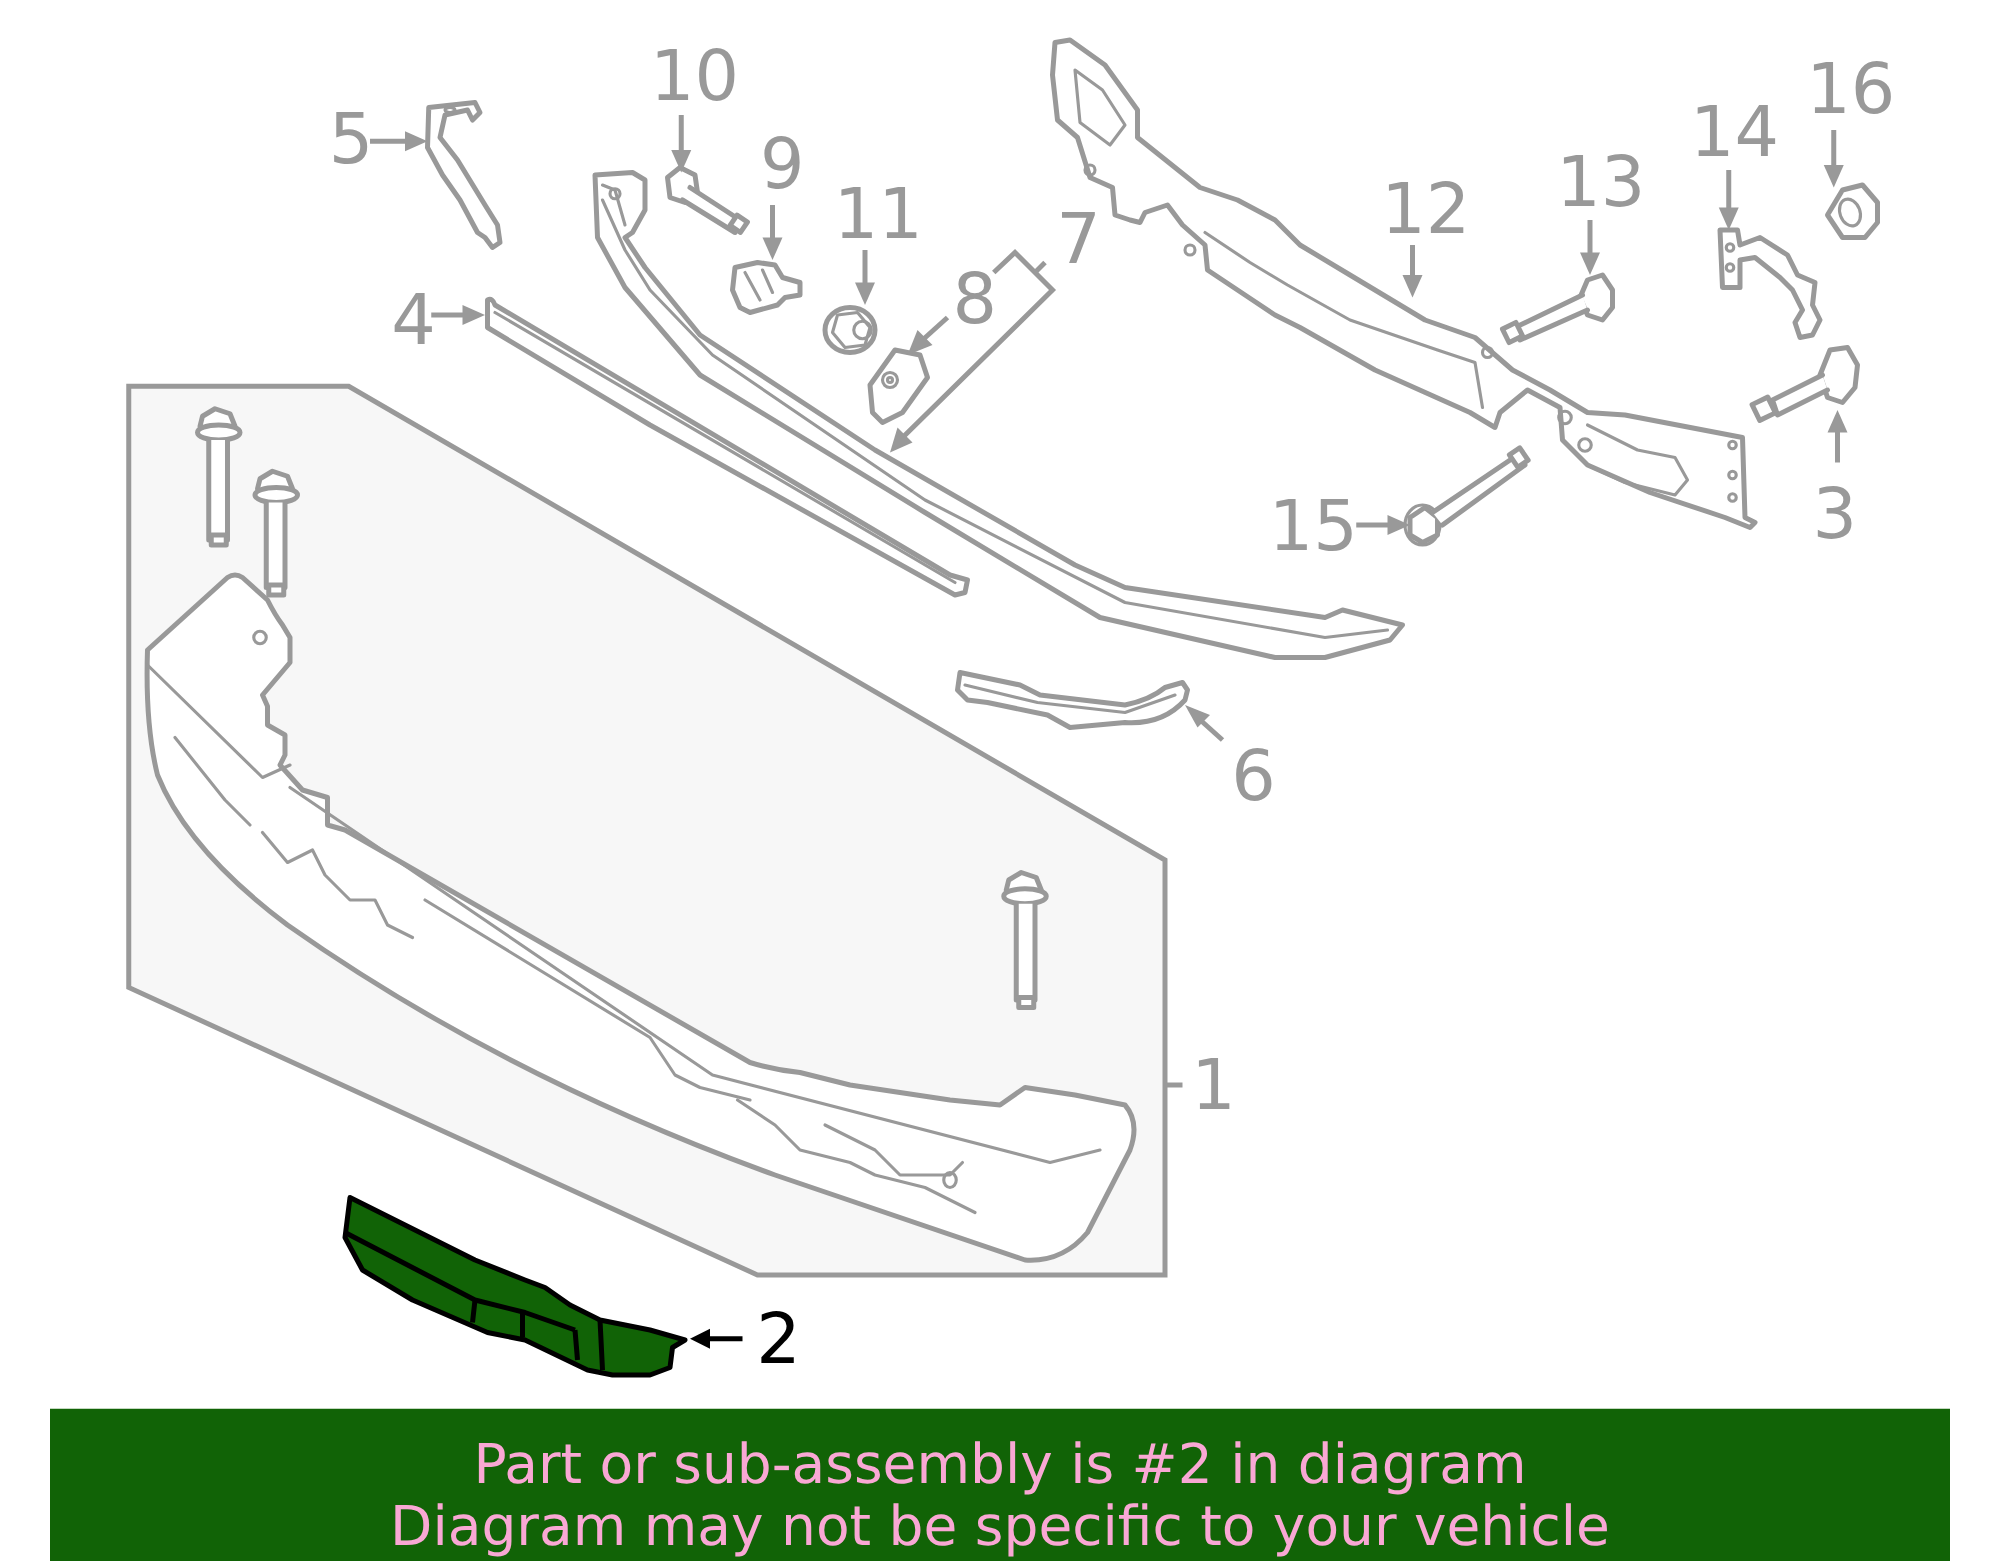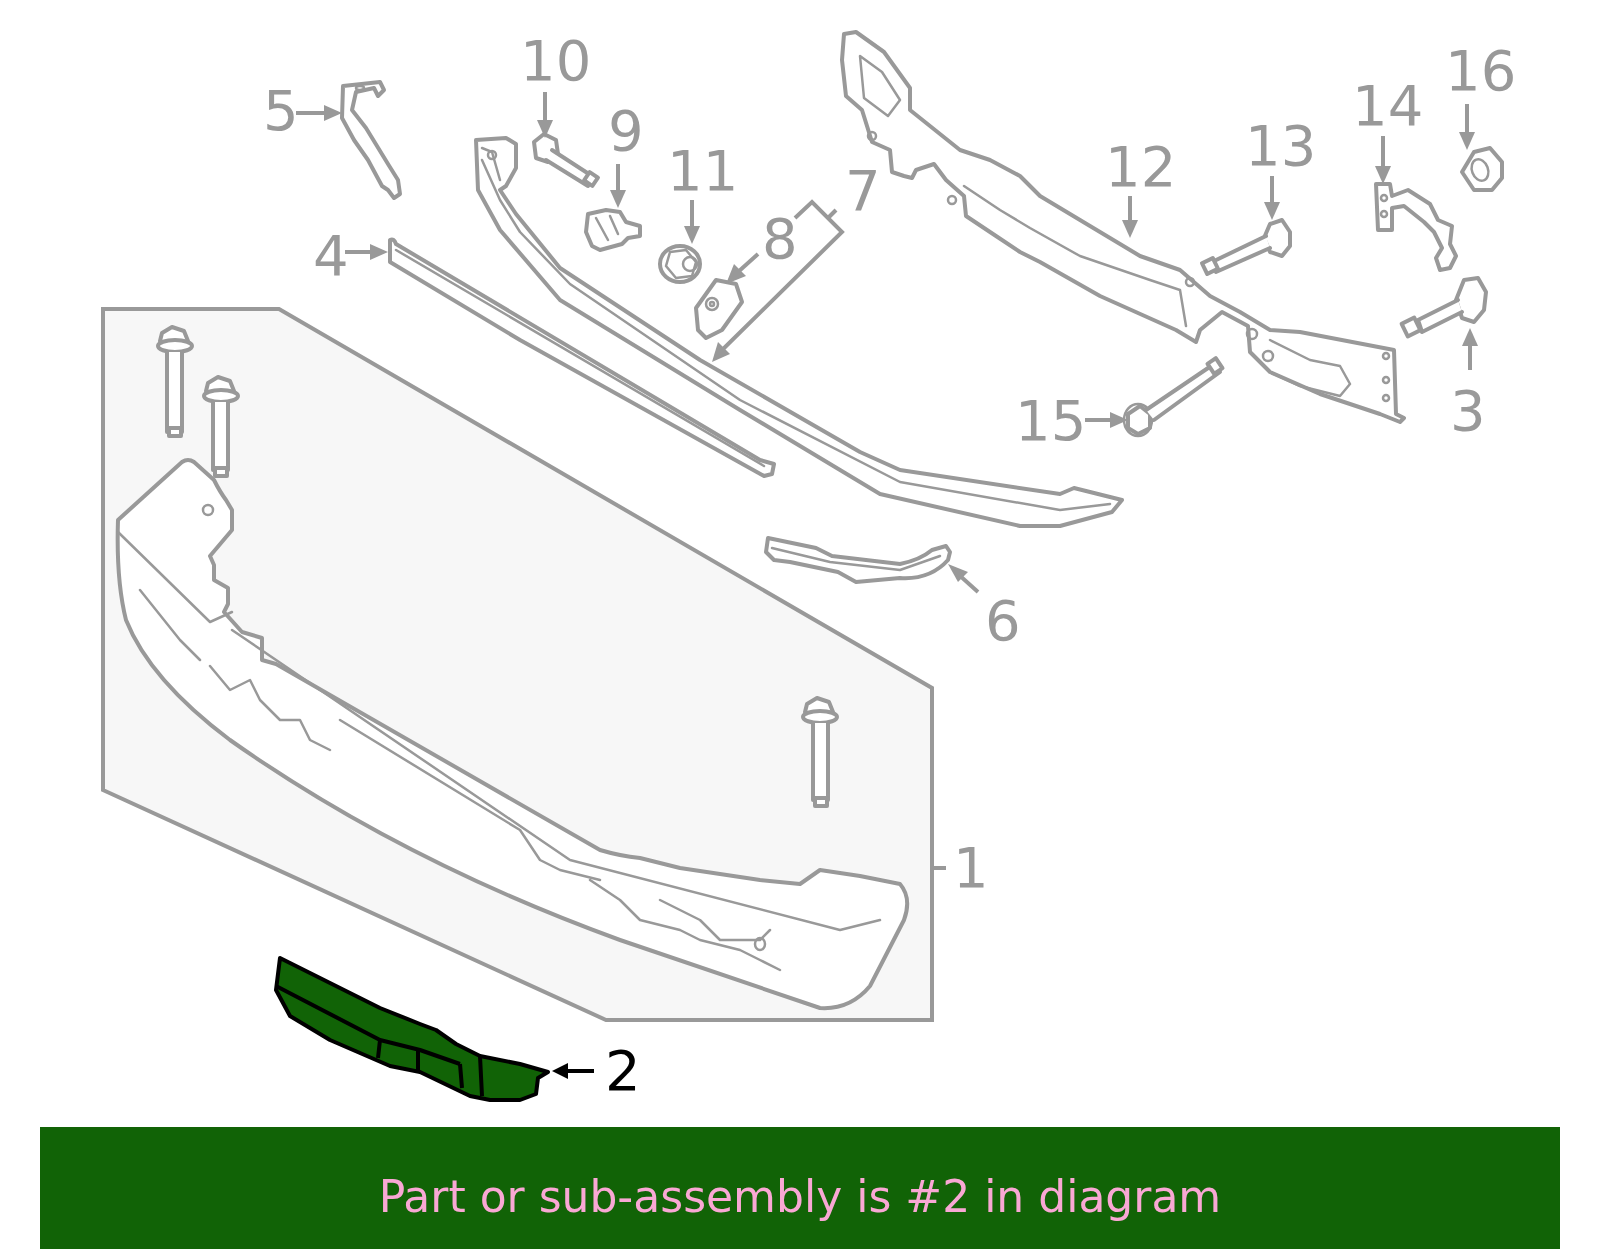--- a/index.html
+++ b/index.html
@@ -205,13 +205,14 @@
     <path class="hl-part" style="fill:none" d="M276,986 L380,1040 L420,1050 L460,1064"></path>
     <path class="hl-part" style="fill:none" d="M380,1040 L378,1058 M418,1050 L418,1070 M460,1064 L462,1088 M480,1056 L482,1096"></path>
   </g>
   <text class="callout-hl" x="605" y="1090">2</text>
   <line class="hl-lead" x1="562" y1="1071" x2="594" y2="1071"></line>
   <polygon class="hl-arrow" points="552,1071 568,1063 568,1079"></polygon>
 </svg>
 
 <div id="banner">
   <span>Part or sub-assembly is #2 in diagram</span>
+  <span>Diagram may not be specific to your vehicle</span>
 </div>
 
 </body></html>

